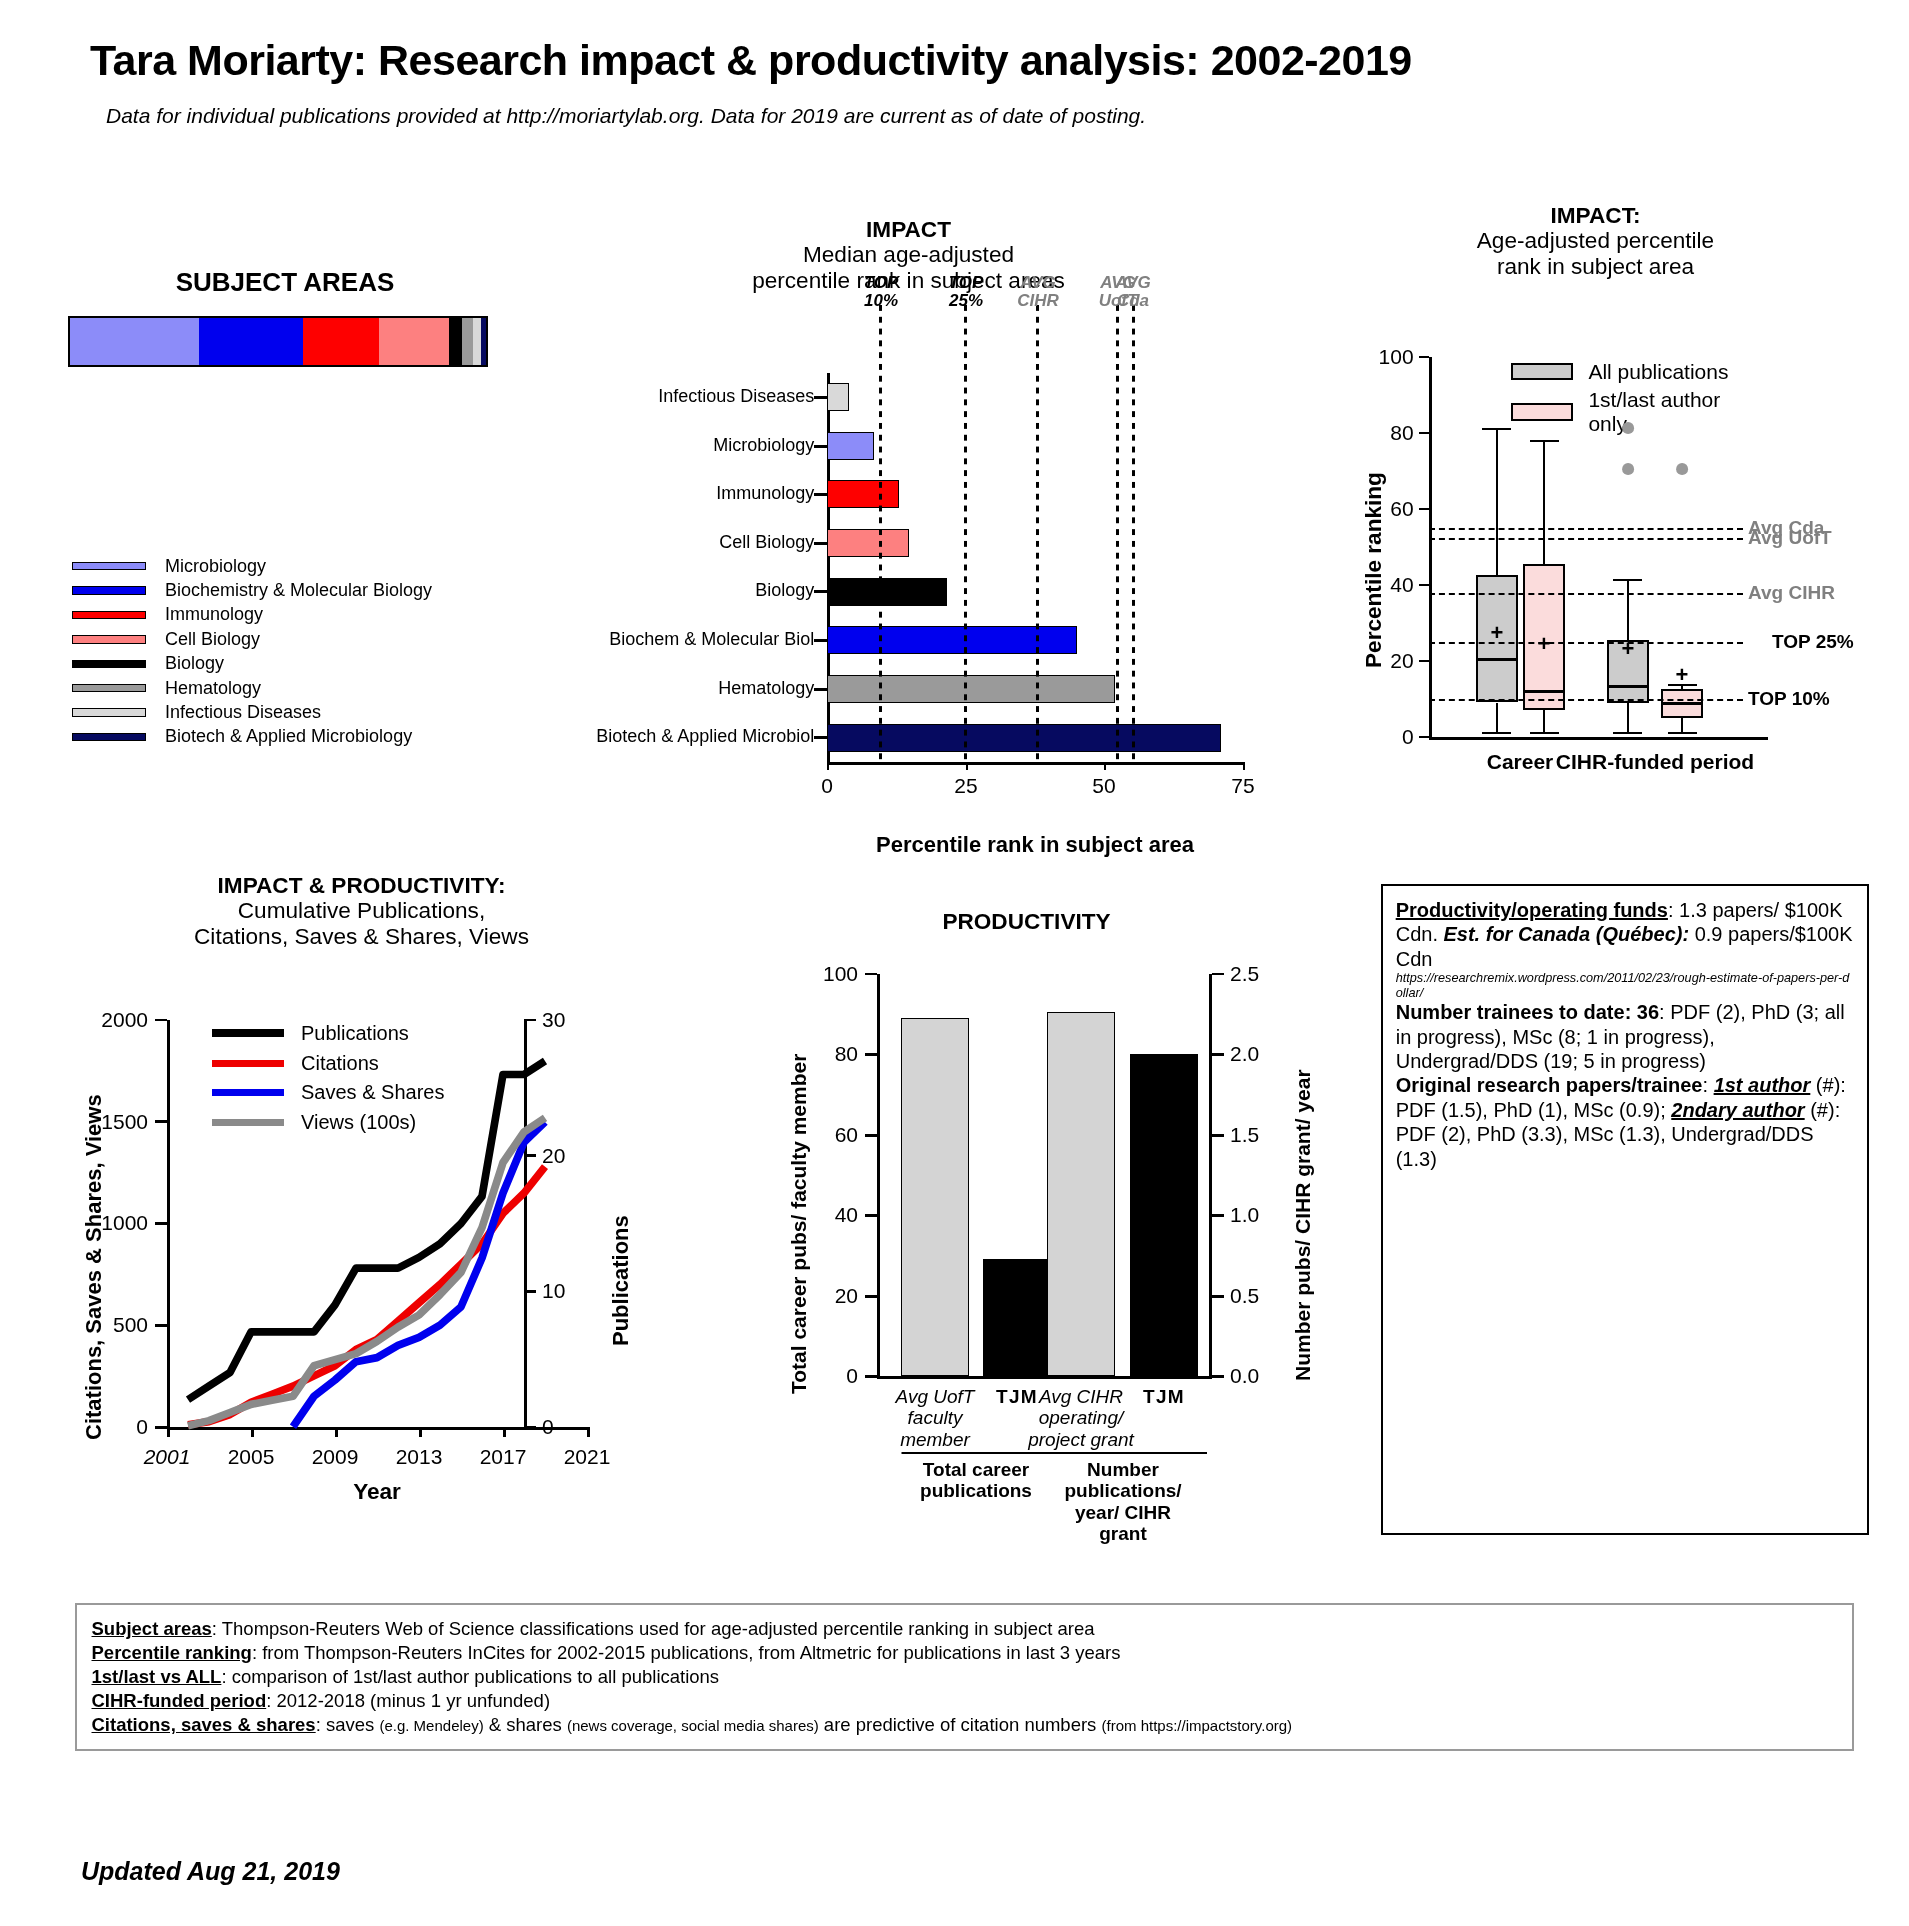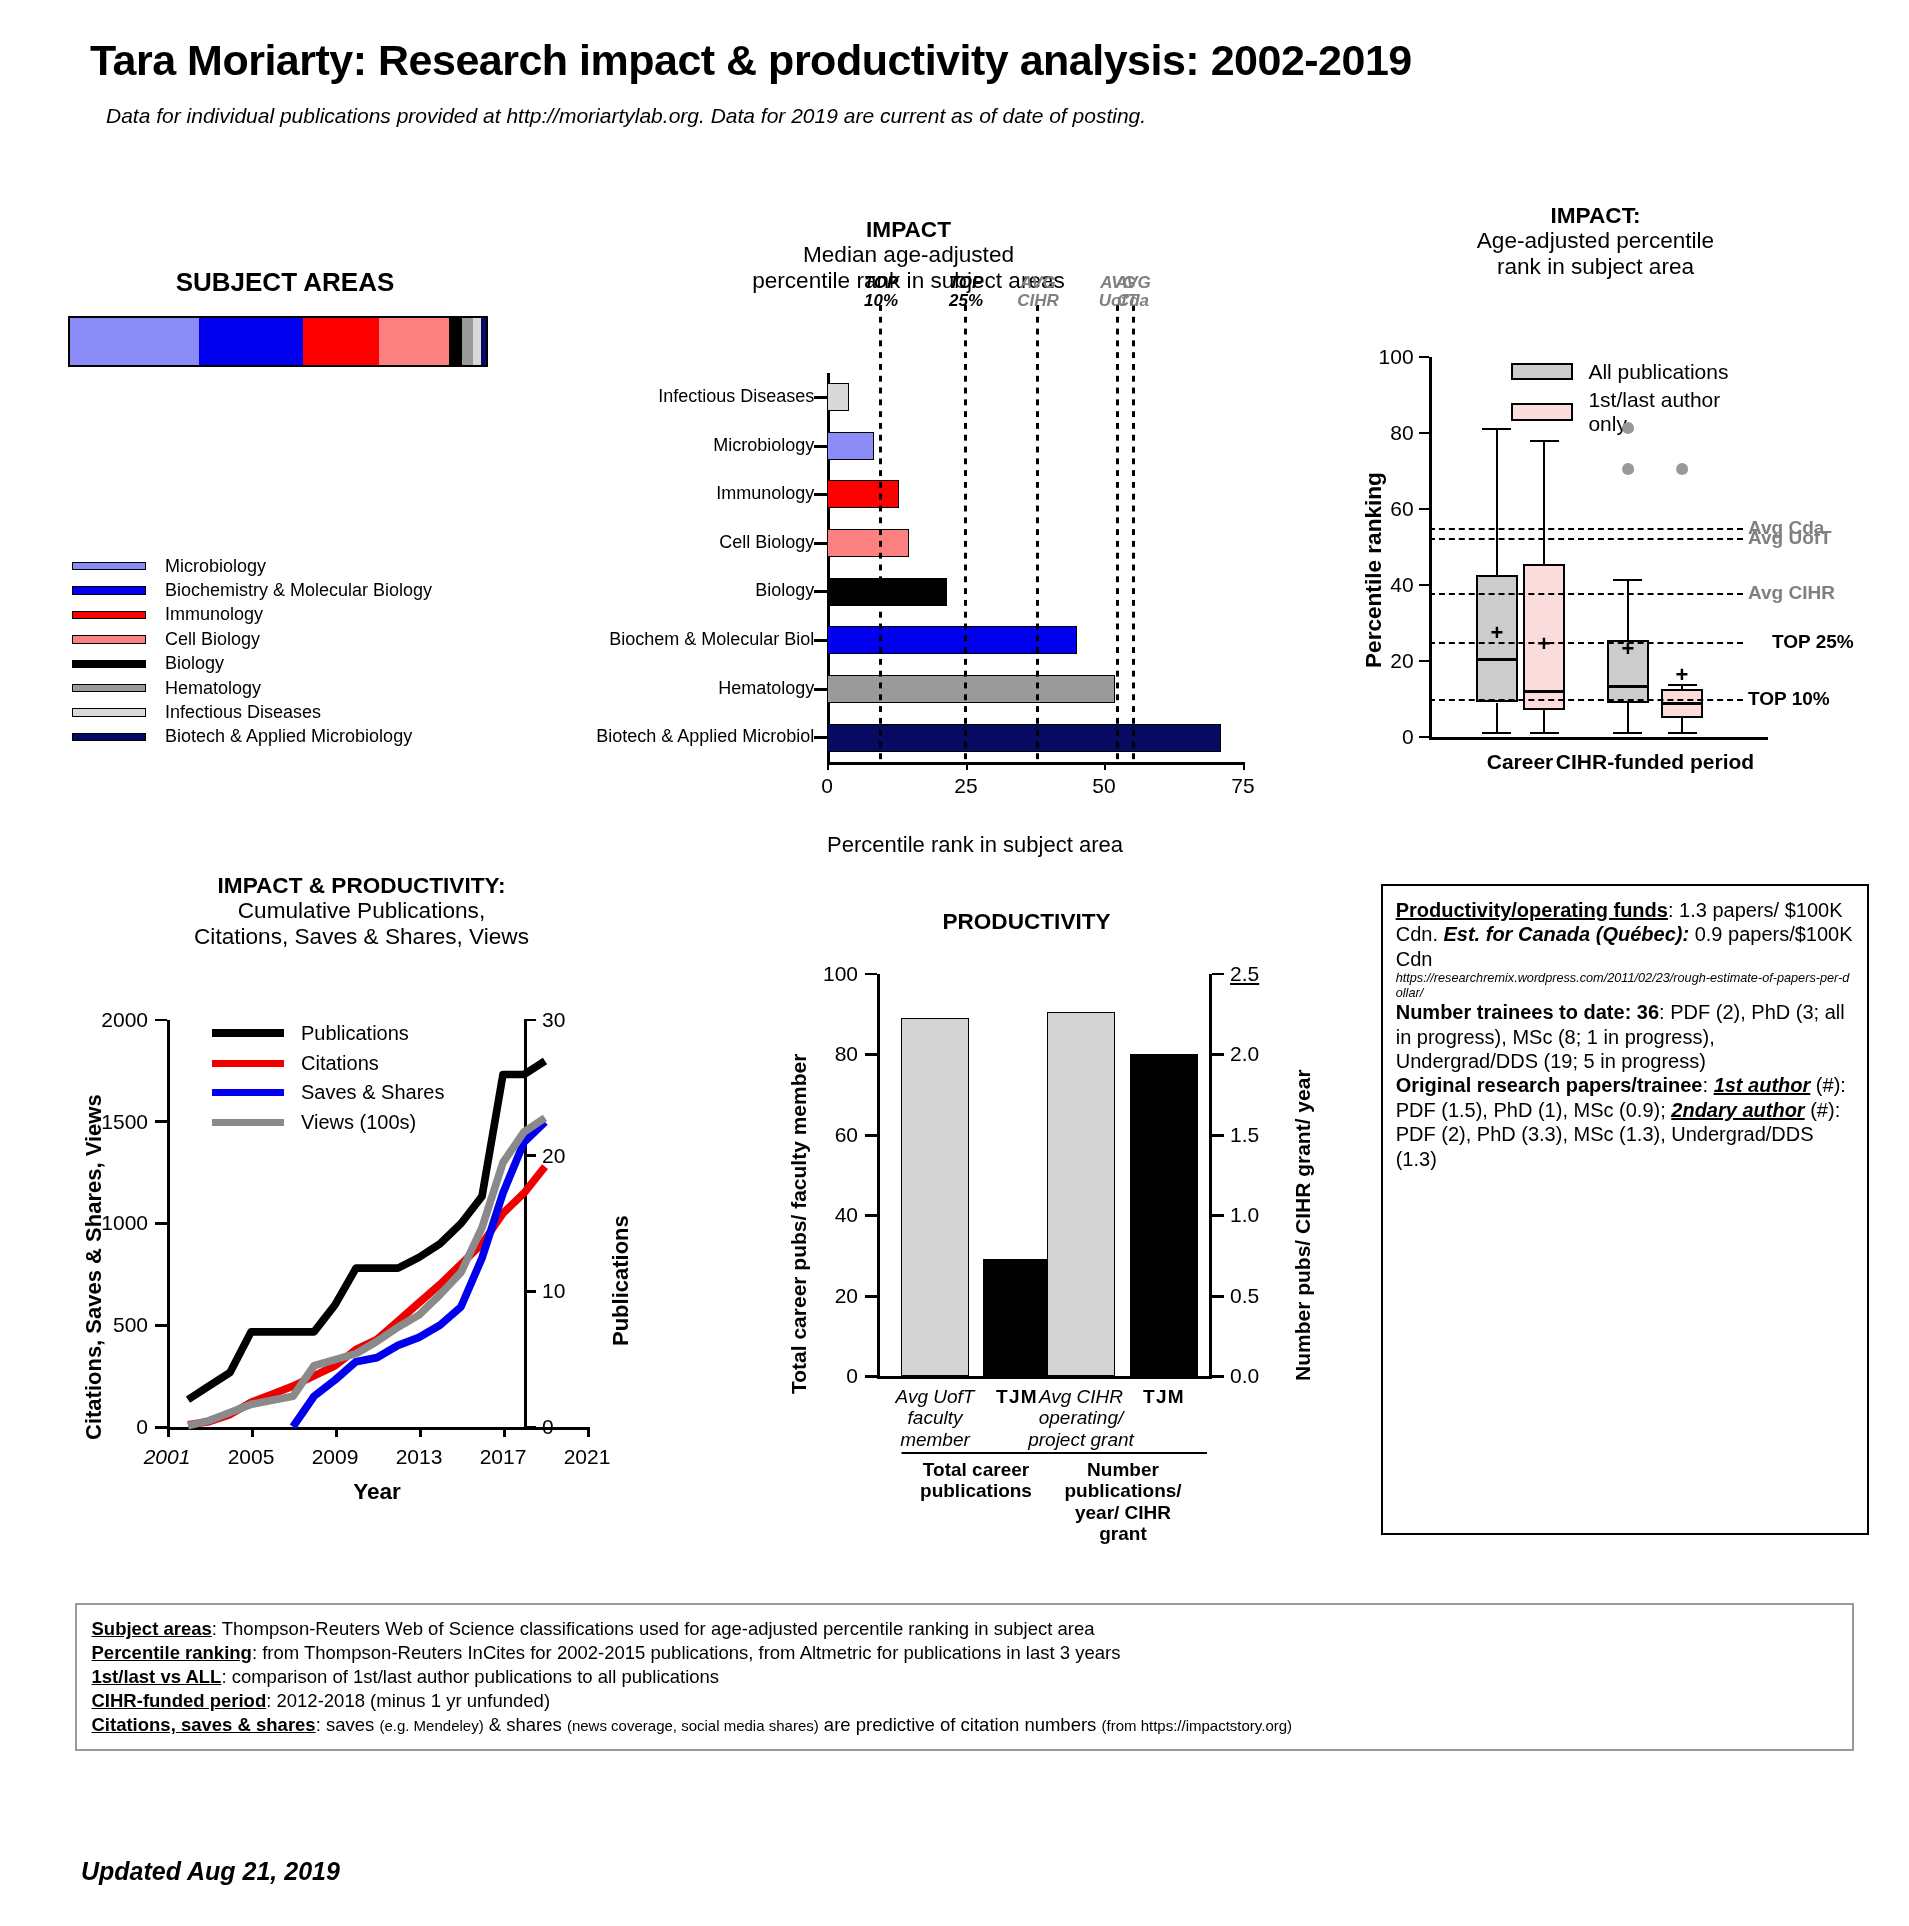--- a/index.html
+++ b/index.html
@@ -205,21 +205,21 @@
     <div class="refhead" style="left:306px;top:-99px;color:#808080;"><span>AVG</span><br><span>Cda</span></div>
     <div class="btick" style="left:0px;"></div>
     <div class="btnum" style="left:0px;">0</div>
     <div class="btick" style="left:139px;"></div>
     <div class="btnum" style="left:139px;">25</div>
     <div class="btick" style="left:277px;"></div>
     <div class="btnum" style="left:277px;">50</div>
     <div class="btick" style="left:416px;"></div>
     <div class="btnum" style="left:416px;">75</div>
   </div>
-<div class="abs" id="imp1-xlabel" style="left:827px;top:832px;width:416px;font-size:22px;font-weight:normal;">Percentile rank in subject area</div>
+<div class="abs" id="imp1-xlabel" style="left:827px;top:832px;width:416px;text-align:center;font-size:22px;font-weight:bold;">Percentile rank in subject area</div>
 
 <div class="abs ptitle" id="imp2-title">
   <b>IMPACT:</b><br>
   <span>Age-adjusted percentile</span><br>
   <span>rank in subject area</span>
 </div>
 <div class="abs" id="bp">
   <div class="yaxis"></div>
   <div class="xaxis"></div>
 <div class="ytick" style="top:379px;"></div>
@@ -377,21 +377,21 @@
     <div style="position:absolute;left:353px;top:402px;font-size:21px;transform:translateY(-50%);">0.0</div>
     <div style="position:absolute;left:335px;top:321px;width:11.8px;height:2.7px;background:#000;"></div>
     <div style="position:absolute;left:353px;top:322px;font-size:21px;transform:translateY(-50%);">0.5</div>
     <div style="position:absolute;left:335px;top:240px;width:11.8px;height:2.7px;background:#000;"></div>
     <div style="position:absolute;left:353px;top:241px;font-size:21px;transform:translateY(-50%);">1.0</div>
     <div style="position:absolute;left:335px;top:160px;width:11.8px;height:2.7px;background:#000;"></div>
     <div style="position:absolute;left:353px;top:161px;font-size:21px;transform:translateY(-50%);">1.5</div>
     <div style="position:absolute;left:335px;top:79px;width:11.8px;height:2.7px;background:#000;"></div>
     <div style="position:absolute;left:353px;top:80px;font-size:21px;transform:translateY(-50%);">2.0</div>
     <div style="position:absolute;left:335px;top:-1.4px;width:11.8px;height:2.7px;background:#000;"></div>
-    <div style="position:absolute;left:353px;top:0px;font-size:21px;transform:translateY(-50%);text-decoration:underline;">2.5</div>
+    <div style="position:absolute;left:353px;top:0px;font-size:21px;transform:translateY(-50%);">2.5</div>
     <div class="prbar" style="left:24px;height:358px;width:68px;background:#d4d4d4;"></div>
     <div class="prxlab" style="left:58px;font-style:italic;font-weight:normal;letter-spacing:0;">Avg UofT<br>faculty<br>member</div>
     <div class="prbar" style="left:106px;height:117px;width:68px;background:#000000;"></div>
     <div class="prxlab" style="left:140px;font-style:normal;font-weight:bold;letter-spacing:1.4px;">TJM</div>
     <div class="prbar" style="left:170px;height:364px;width:68px;background:#d4d4d4;"></div>
     <div class="prxlab" style="left:204px;font-style:italic;font-weight:normal;letter-spacing:0;">Avg CIHR<br>operating/<br>project grant</div>
     <div class="prbar" style="left:253px;height:322px;width:68px;background:#000000;"></div>
     <div class="prxlab" style="left:287px;font-style:normal;font-weight:bold;letter-spacing:1.4px;">TJM</div>
     <div class="prrule" style="left:99px;top:478px;width:149px;"></div>
     <div class="prgrp" style="left:99px;top:485px;">Total career<br>publications</div>

